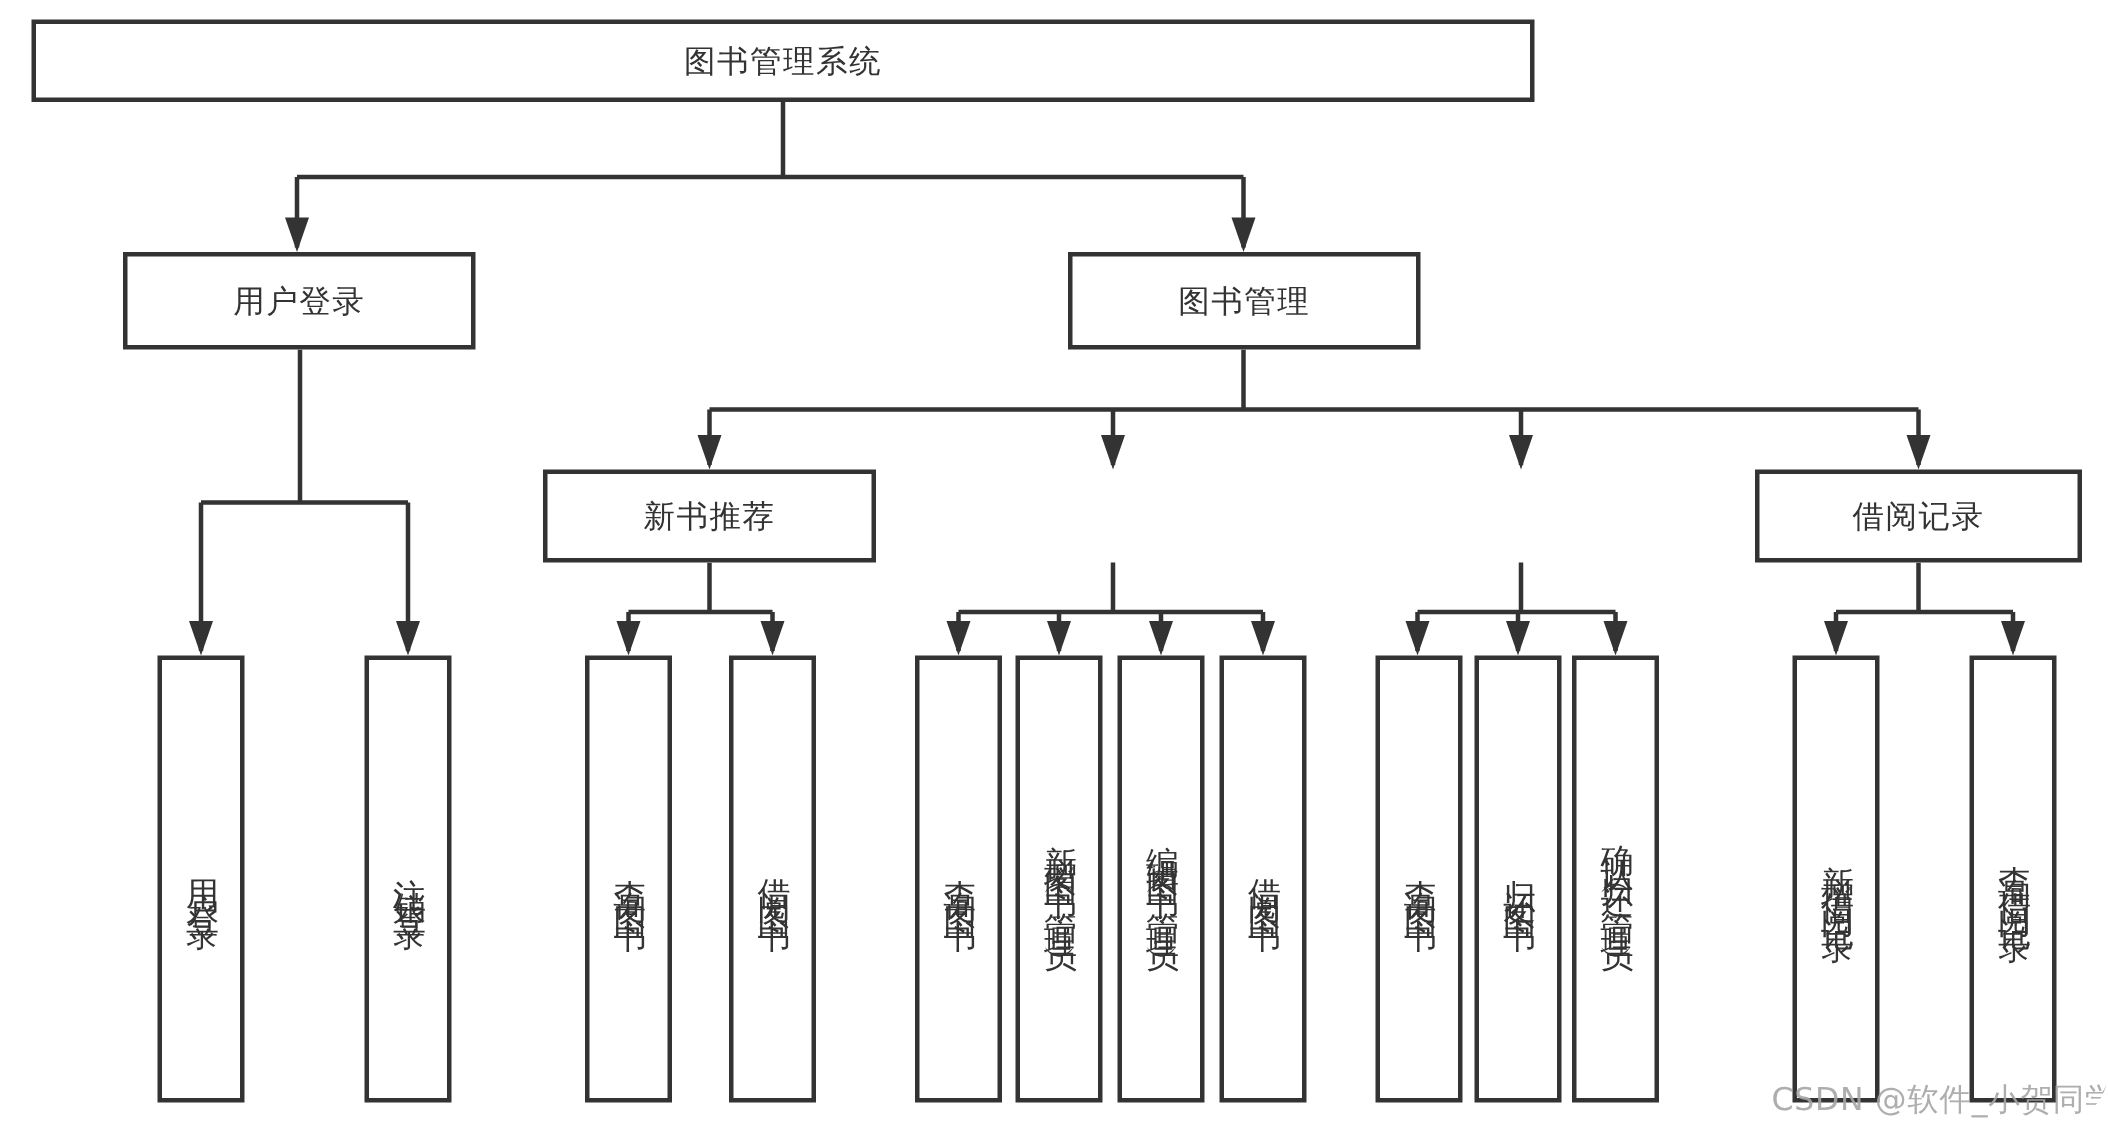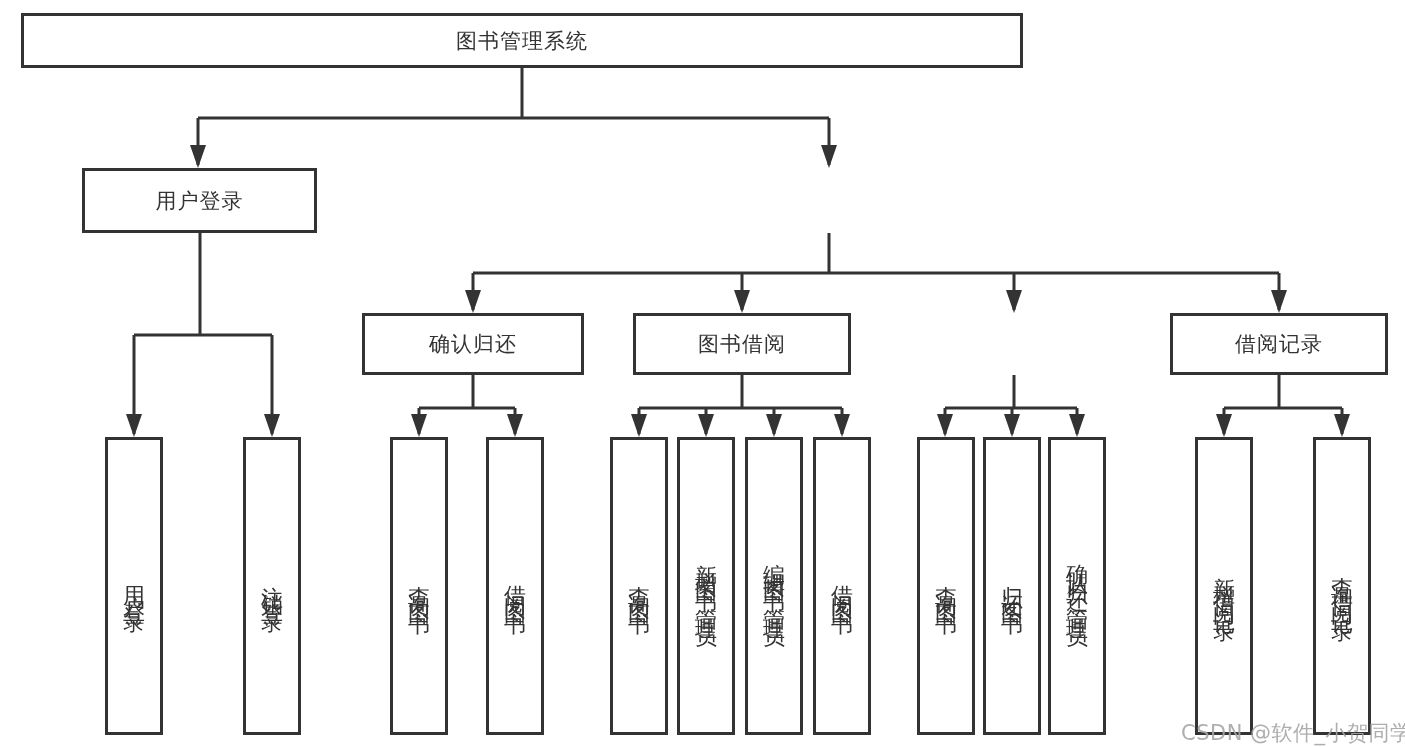--- a/index.html
+++ b/index.html
@@ -3,20 +3,21 @@
 <meta charset="utf-8">
 <style>
   html, body { margin: 0; padding: 0; background: #ffffff; }
   .stage {
     position: relative;
     width: 1405px;
     height: 747px;
     background: #ffffff;
     font-family: "DejaVu Sans", "Liberation Sans", sans-serif;
     overflow: hidden;
+    border-radius: 31px;
   }
   .connectors {
     position: absolute;
     left: 0; top: 0;
     width: 1405px; height: 747px;
     pointer-events: none;
   }
   .box {
     position: absolute;
     box-sizing: border-box;
@@ -90,26 +91,26 @@
     </g>
   </svg>
 
   <div class="box" style="left:21px;top:13px;width:1002px;height:55px">
     <span class="hlabel">图书管理系统</span>
   </div>
 
   <div class="box" style="left:82px;top:168px;width:235px;height:65px">
     <span class="hlabel">用户登录</span>
   </div>
+  <div class="box" style="left:712px;top:168px;width:235px;height:65px">
+    <span class="hlabel">图书管理</span>
+  </div>
 
   <div class="box" style="left:362px;top:313px;width:222px;height:62px">
-    <span class="hlabel">确认归还</span>
-  </div>
-  <div class="box" style="left:633px;top:313px;width:218px;height:62px">
-    <span class="hlabel">图书借阅</span>
+    <span class="hlabel">新书推荐</span>
   </div>
   <div class="box" style="left:1170px;top:313px;width:218px;height:62px">
     <span class="hlabel">借阅记录</span>
   </div>
 
   <div class="box" style="left:105px;top:437px;width:58px;height:298px">
     <span class="vtext">用户登录</span>
   </div>
   <div class="box" style="left:243px;top:437px;width:58px;height:298px">
     <span class="vtext">注销登录</span>

